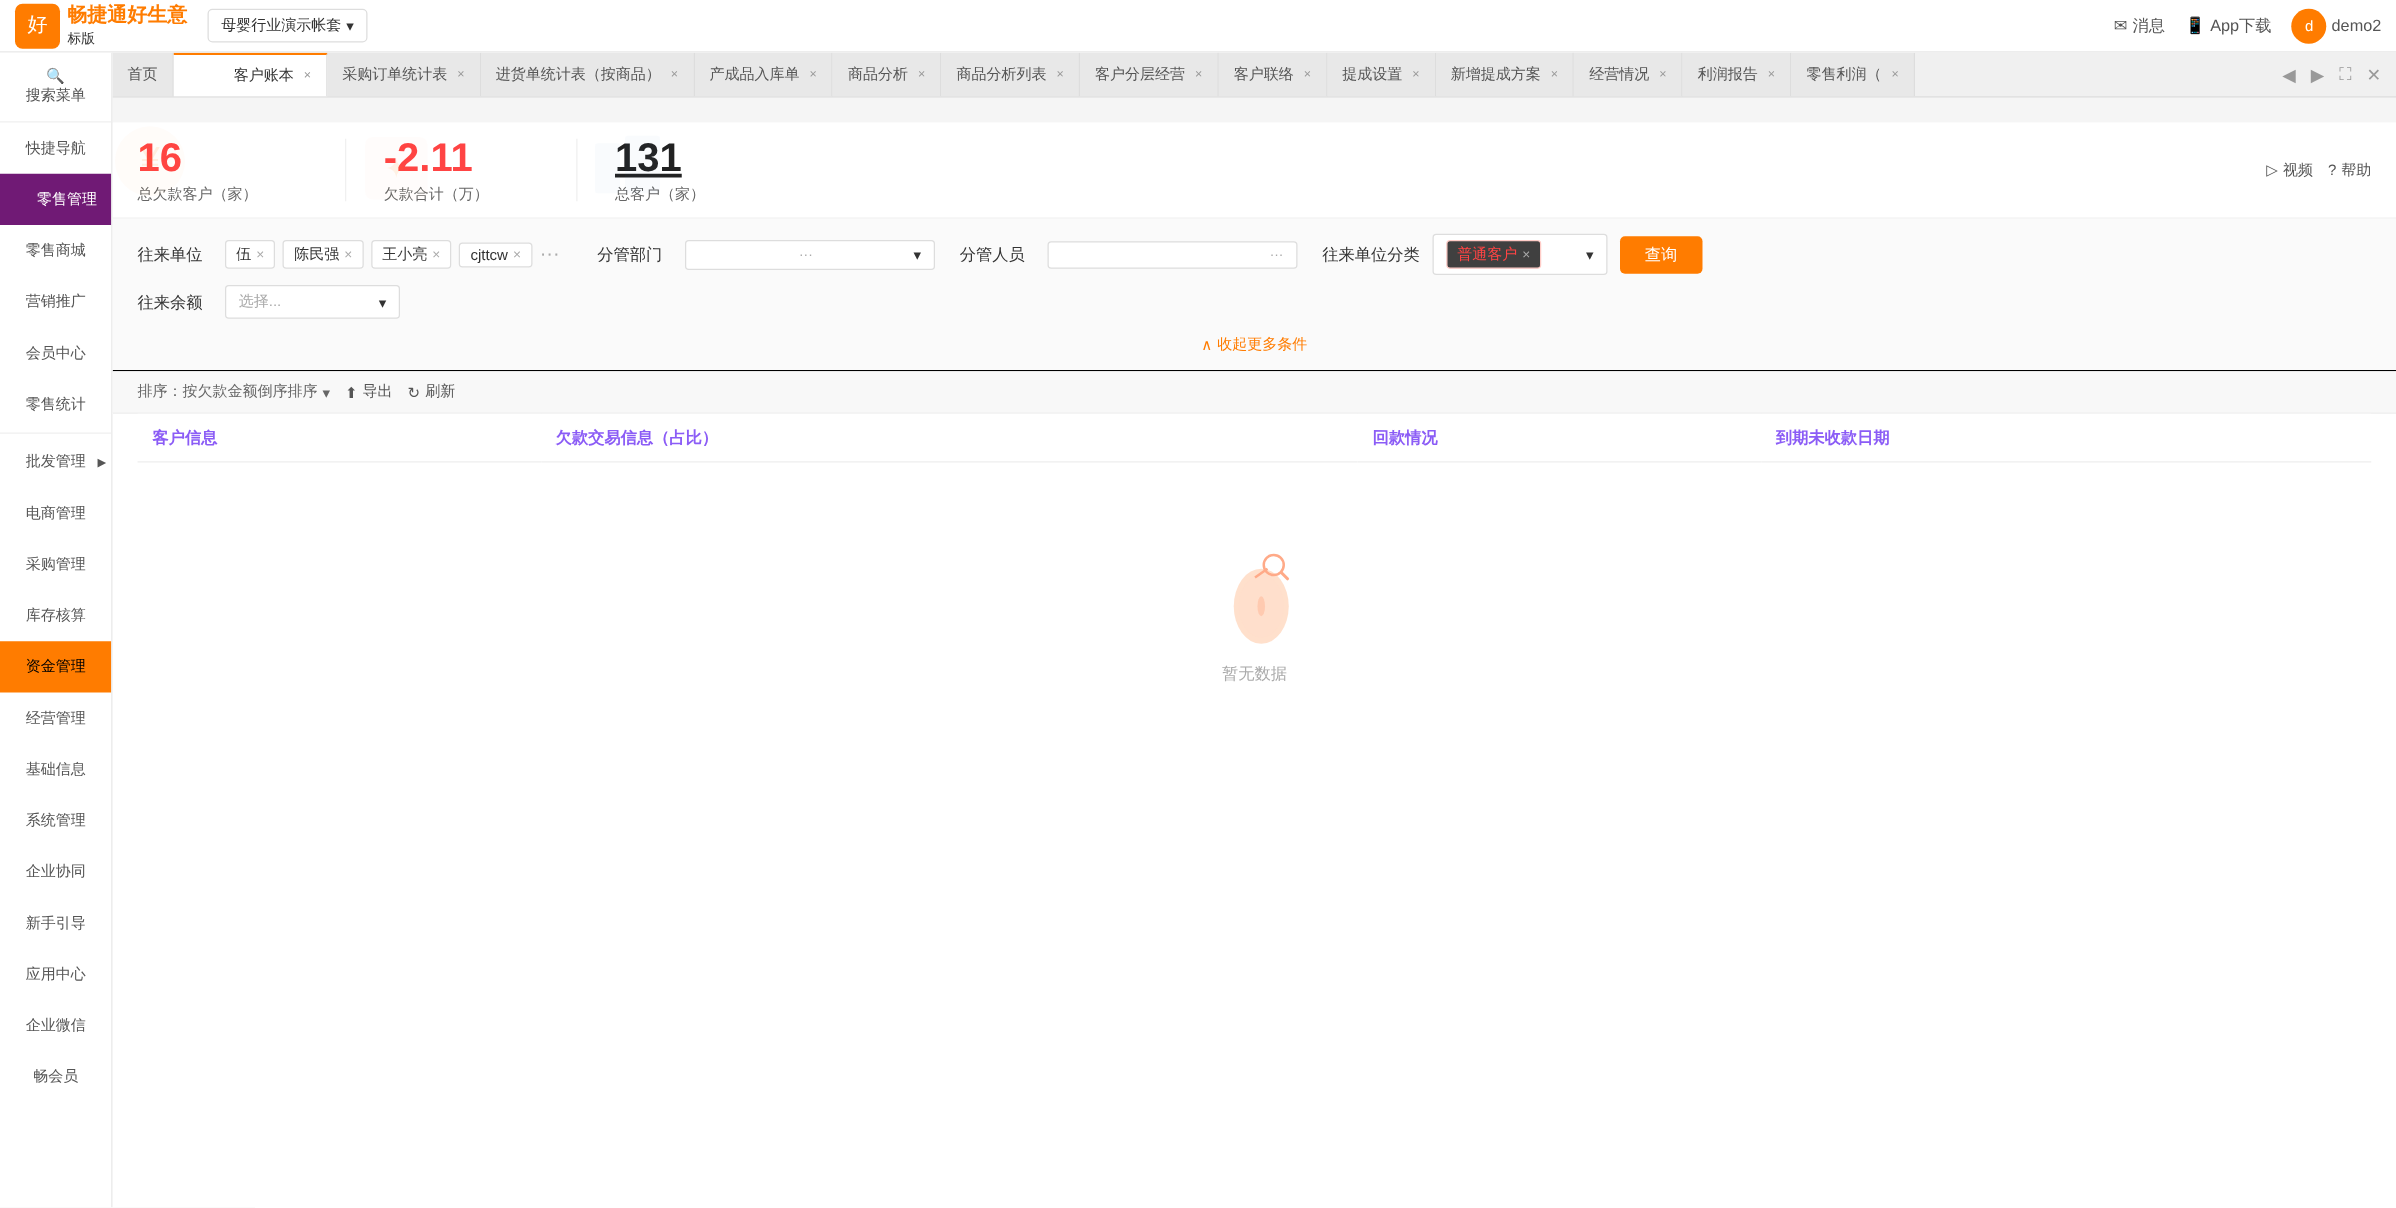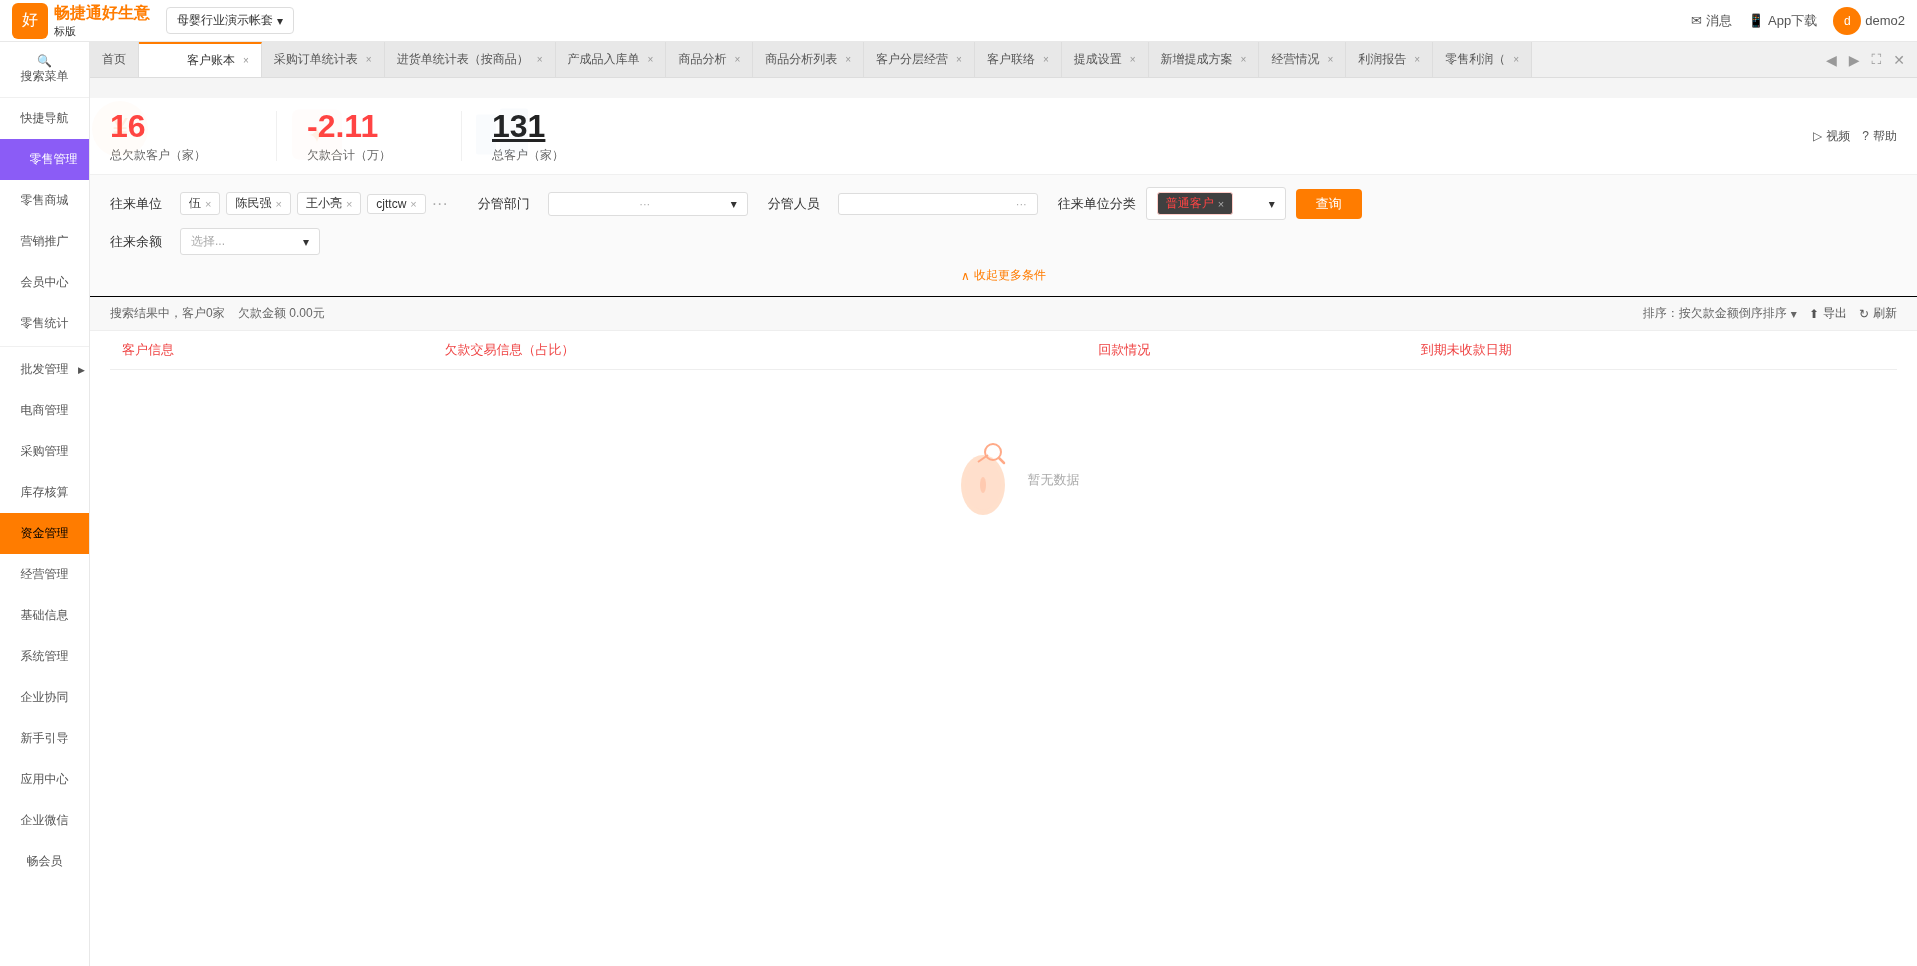--- a/index.html
+++ b/index.html
@@ -19,21 +19,21 @@
     .top-right-item { display: flex; align-items: center; gap: 4px; cursor: pointer; }
     .avatar { width: 28px; height: 28px; border-radius: 50%; background: #ff7c00; display: flex; align-items: center; justify-content: center; color: #fff; font-size: 12px; }
 
     
     .main-layout { display: flex; flex: 1; overflow: hidden; }
 
     
     .sidebar { width: 90px; background: #fff; border-right: 1px solid #e8e8e8; display: flex; flex-direction: column; overflow-y: auto; flex-shrink: 0; }
     .sidebar-search { padding: 10px 8px; text-align: center; font-size: 12px; color: #555; cursor: pointer; border-bottom: 1px solid #f0f0f0; }
     .sidebar-item { padding: 12px 4px; text-align: center; font-size: 12px; color: #555; cursor: pointer; position: relative; }
-    .sidebar-item.active { background: #8b5cf6; color: #fff; padding-left: 22px; }
+    .sidebar-item.active { background: #701a75; color: #fff; padding-left: 22px; }
     .sidebar-item.has-arrow::after { content: "▶"; position: absolute; right: 4px; top: 50%; transform: translateY(-50%); font-size: 9px; }
     .sidebar-divider { height: 1px; background: #f0f0f0; margin: 2px 0; }
 
     
     .content-area { flex: 1; display: flex; flex-direction: column; overflow: hidden; gap: 20px; }
 
     
     .tab-bar {
       display: flex; align-items: center; background: #f0f0f0; height: 36px;
       border-bottom: 1px solid #ddd; overflow: hidden; flex-shrink: 0;
@@ -78,25 +78,25 @@
     
     .results-bar { display: flex; align-items: center; padding: 8px 20px; background: #f8f8f8; border-bottom: 1px solid #eee; font-size: 12px; color: #666; }
     .results-bar .result-text { flex: 1; }
     .results-right { display: flex; align-items: center; gap: 12px; }
     .sort-select { display: flex; align-items: center; gap: 4px; text-align: center; }
     .action-link { display: flex; align-items: center; gap: 4px; color: #555; cursor: pointer; }
 
     
     .table-container { padding: 0 20px; }
     .data-table { width: 100%; border-collapse: collapse; }
-    .data-table th { text-align: left; padding: 10px 12px; font-size: 13px; color: #ef4444; font-weight: normal; border-bottom: 1px solid #eee; background: #fff; }
+    .data-table th { text-align: left; padding: 10px 12px; font-size: 13px; color: #8b5cf6; font-weight: bold; border-bottom: 1px solid #eee; background: #fff; }
     .data-table td { padding: 10px 12px; font-size: 13px; color: #555; border-bottom: 1px solid #f5f5f5; }
 
     
-    .empty-state { display: flex; flex-direction: row; align-items: center; justify-content: center; padding: 60px 20px; }
+    .empty-state { display: flex; flex-direction: column; align-items: center; justify-content: center; padding: 60px 20px; }
     .empty-text { font-size: 13px; color: #aaa; }
 
     
     .btn-primary { background: #ff7c00; color: #fff; border: none; border-radius: 4px; padding: 6px 20px; font-size: 13px; cursor: pointer; }
   </style>
 </head>
 <body>
 
 <div class="top-bar">
   <div class="logo-area">
@@ -369,25 +369,20 @@
 
         <div style="display:flex; justify-content:center; margin-top:4px;">
           <div class="collapse-btn">
             <span>∧</span>
             <span>收起更多条件</span>
           </div>
         </div>
       </div>
 
       <div class="results-bar">
-        <div class="result-text">
-          <span>搜索结果中，客户0家</span>
-          &nbsp;&nbsp;
-          <span>欠款金额 0.00元</span>
-        </div>
         <div class="results-right">
           <div class="sort-select">
             <span>排序：按欠款金额倒序排序</span>
             <span>▾</span>
           </div>
           <div class="action-link">
             <span>⬆</span>
             <span>导出</span>
           </div>
           <div class="action-link">

